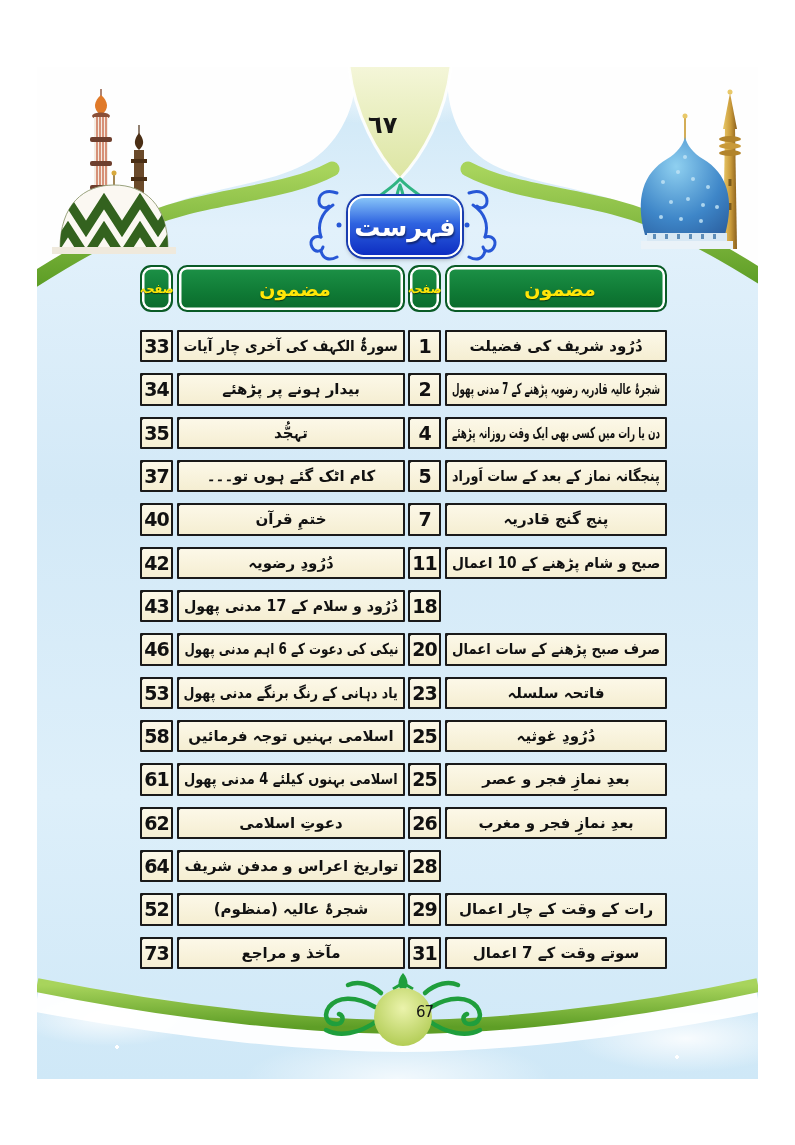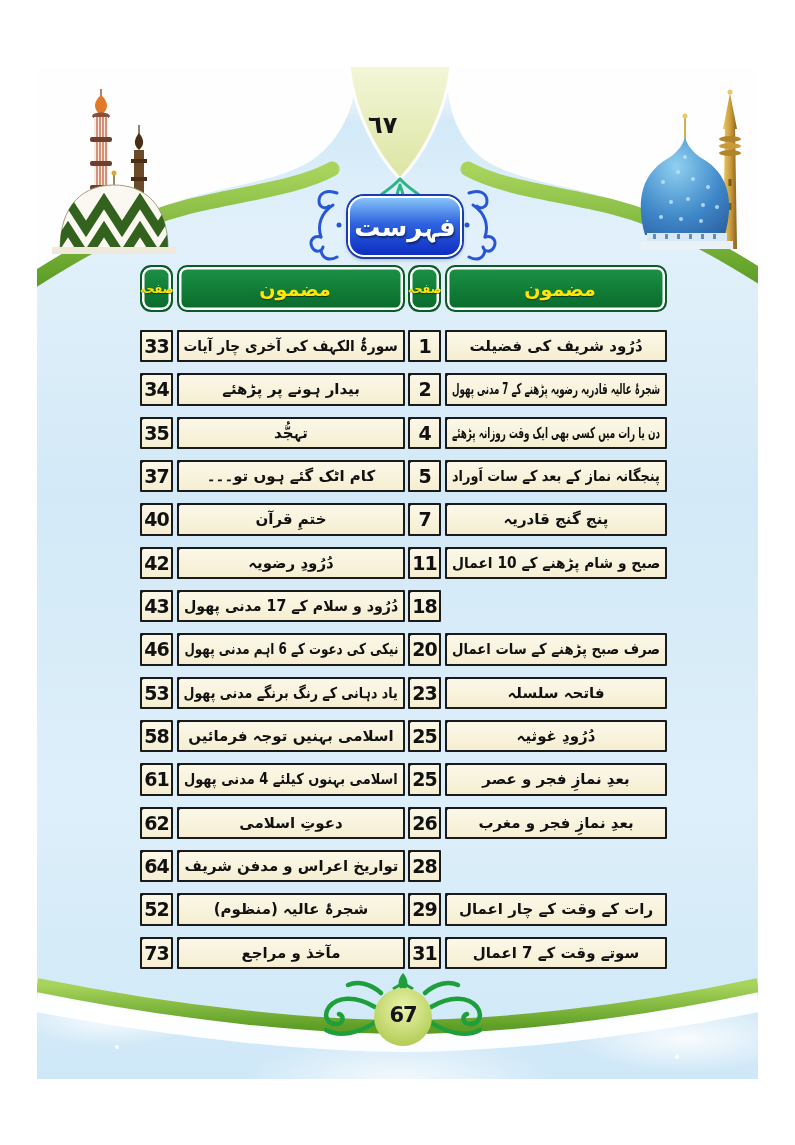--- a/index.html
+++ b/index.html
@@ -60,22 +60,22 @@
         background:linear-gradient(180deg,#fcf8e8 0%,#f5eed2 100%);
         display:flex;align-items:center;justify-content:center;overflow:hidden;margin-top:13px;}
   .pagebox{left:0;width:33px;}
   .topicbox{left:37px;right:0;}
   .pagebox span{font-size:19px;font-weight:bold;color:#111;letter-spacing:-1px;}
   .topicbox span{font-size:15px;font-weight:bold;color:#111;white-space:nowrap;
                  display:inline-block;transform-origin:center;direction:rtl;}
   .row:not(:first-child) .cell::before{content:"";position:absolute;width:9px;height:9px;
       background:#141414;transform:rotate(45deg);top:-7px;left:-7px;}
   
-  .bottom-num{position:absolute;left:336px;top:936px;width:60px;text-align:center;
-              font-size:21px;font-weight:bold;color:#151515;letter-spacing:-1px;}
+  .bottom-num{position:absolute;left:336px;top:936px;width:60px;text-align:right;
+              font-size:15px;font-weight:normal;color:#151515;letter-spacing:-1px;}
 </style>
 </head>
 <body>
 
 <div class="canvas">
   <div class="page">
 
     <svg class="top-deco" width="721" height="250" viewBox="0 0 721 250">
       <defs>
         <linearGradient id="grn" x1="0" y1="0" x2="0" y2="1">

